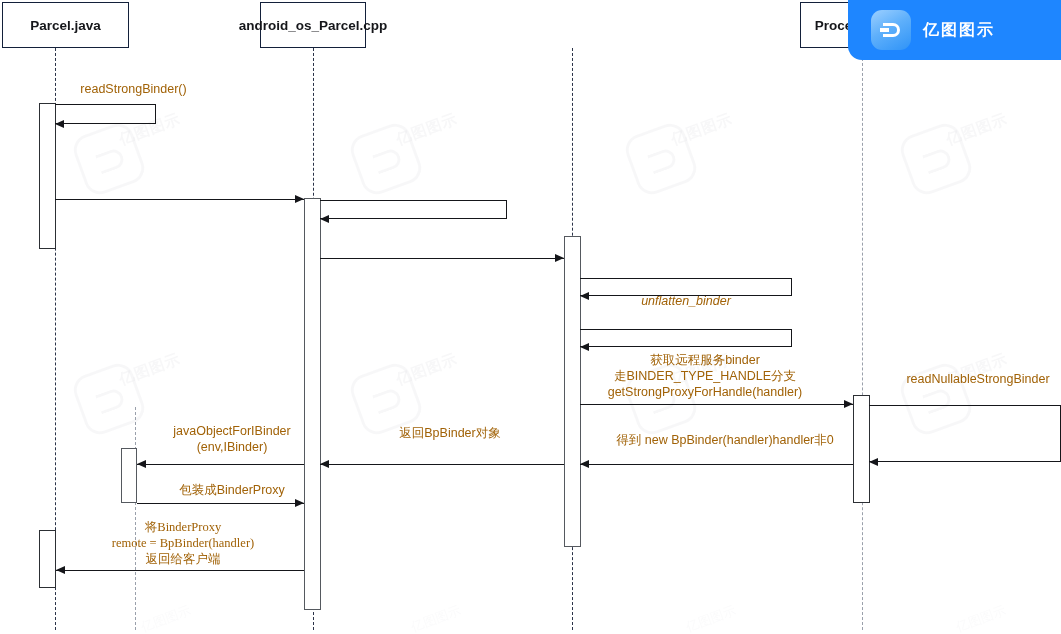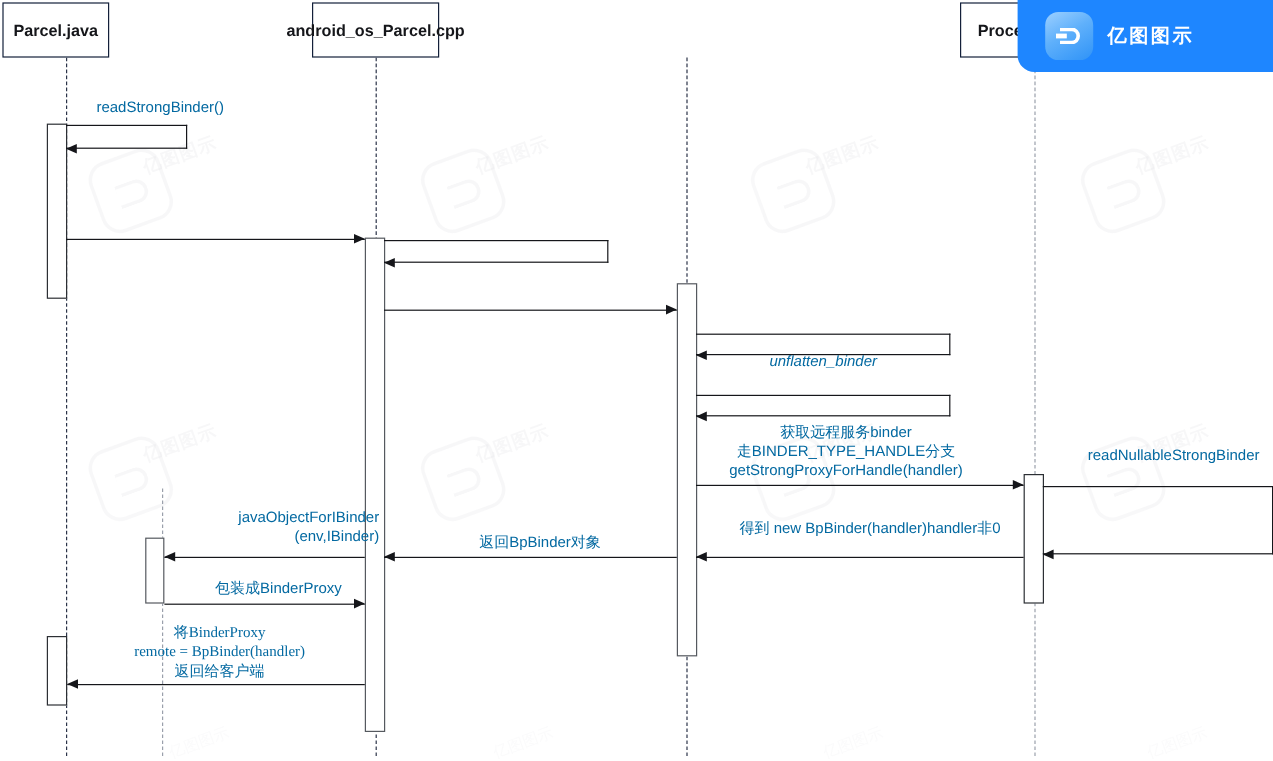--- a/index.html
+++ b/index.html
@@ -133,21 +133,21 @@
     border-left: none;
     z-index: 5;
     background: transparent;
   }
 
   
   .label {
     position: absolute;
     font-size: 12.5px;
     line-height: 16px;
-    color: #0369a1;
+    color: #a16207;
     text-align: center;
     white-space: pre-line;
     z-index: 7;
   }
 
   
   #promo {
     position: absolute;
     display: flex;
     align-items: center;
@@ -226,21 +226,21 @@
   <div class="lifeline grey" style="left:862px; top:48px; height:582px;"></div>
   <div class="lifeline grey" style="left:135px; top:407px; height:223px;"></div>
 
   <div class="activation dark" style="left:39px;  top:103px; width:17px; height:146px;"></div>
   <div class="activation dark" style="left:39px;  top:530px; width:17px; height:58px;"></div>
   <div class="activation" style="left:304px; top:198px; width:17px; height:412px;"></div>
   <div class="activation" style="left:564px; top:236px; width:17px; height:311px;"></div>
   <div class="activation dark" style="left:853px; top:395px; width:17px; height:108px;"></div>
   <div class="activation" style="left:121px; top:448px; width:16px; height:55px;"></div>
 
-  <div class="head-box" style="left:2px; top:2px; width:89px; height:46px;">
+  <div class="head-box" style="left:2px; top:2px; width:127px; height:46px;">
     <span>Parcel.java</span>
   </div>
   <div class="head-box" style="left:260px; top:2px; width:106px; height:46px;">
     <span>android_os_Parcel.cpp</span>
   </div>
   <div class="head-box" style="left:800px; top:2px; width:115px; height:46px;">
     <span>ProcessState</span>
   </div>
 
   <div class="label" style="left:56px; top:81px; width:155px;">readStrongBinder()</div>
@@ -270,25 +270,25 @@
   <div class="arrow-head right" style="left:844px; top:400px;"></div>
 
   <div class="label" style="left:898px; top:371px; width:160px;">readNullableStrongBinder</div>
   <div class="selfcall" style="left:869px; top:405px; width:192px; height:57px;"></div>
   <div class="arrow-head left" style="left:869px; top:458px;"></div>
 
   <div class="label" style="left:585px; top:432px; width:280px;text-align:center;">得到 new BpBinder(handler)handler非0</div>
   <div class="msg-line" style="left:580px; top:464px; width:273px;"></div>
   <div class="arrow-head left" style="left:580px; top:460px;"></div>
 
-  <div class="label" style="left:325px; top:444px; width:250px;">返回BpBinder对象</div>
+  <div class="label" style="left:325px; top:425px; width:250px;">返回BpBinder对象</div>
   <div class="msg-line" style="left:320px; top:464px; width:244px;"></div>
   <div class="arrow-head left" style="left:320px; top:460px;"></div>
 
-  <div class="label" style="left:148px; top:423px; width:168px;text-align:right;">javaObjectForIBinder
+  <div class="label" style="left:148px; top:423px; width:168px;">javaObjectForIBinder
 (env,IBinder)</div>
   <div class="msg-line" style="left:137px; top:464px; width:167px;"></div>
   <div class="arrow-head left" style="left:137px; top:460px;"></div>
 
   <div class="label" style="left:148px; top:482px; width:168px;">包装成BinderProxy</div>
   <div class="msg-line" style="left:137px; top:503px; width:167px;"></div>
   <div class="arrow-head right" style="left:295px; top:499px;"></div>
 
   <div class="label" style="left:58px; top:519px; width:250px;font-family:Liberation Serif, serif;">将BinderProxy
 remote = BpBinder(handler)

